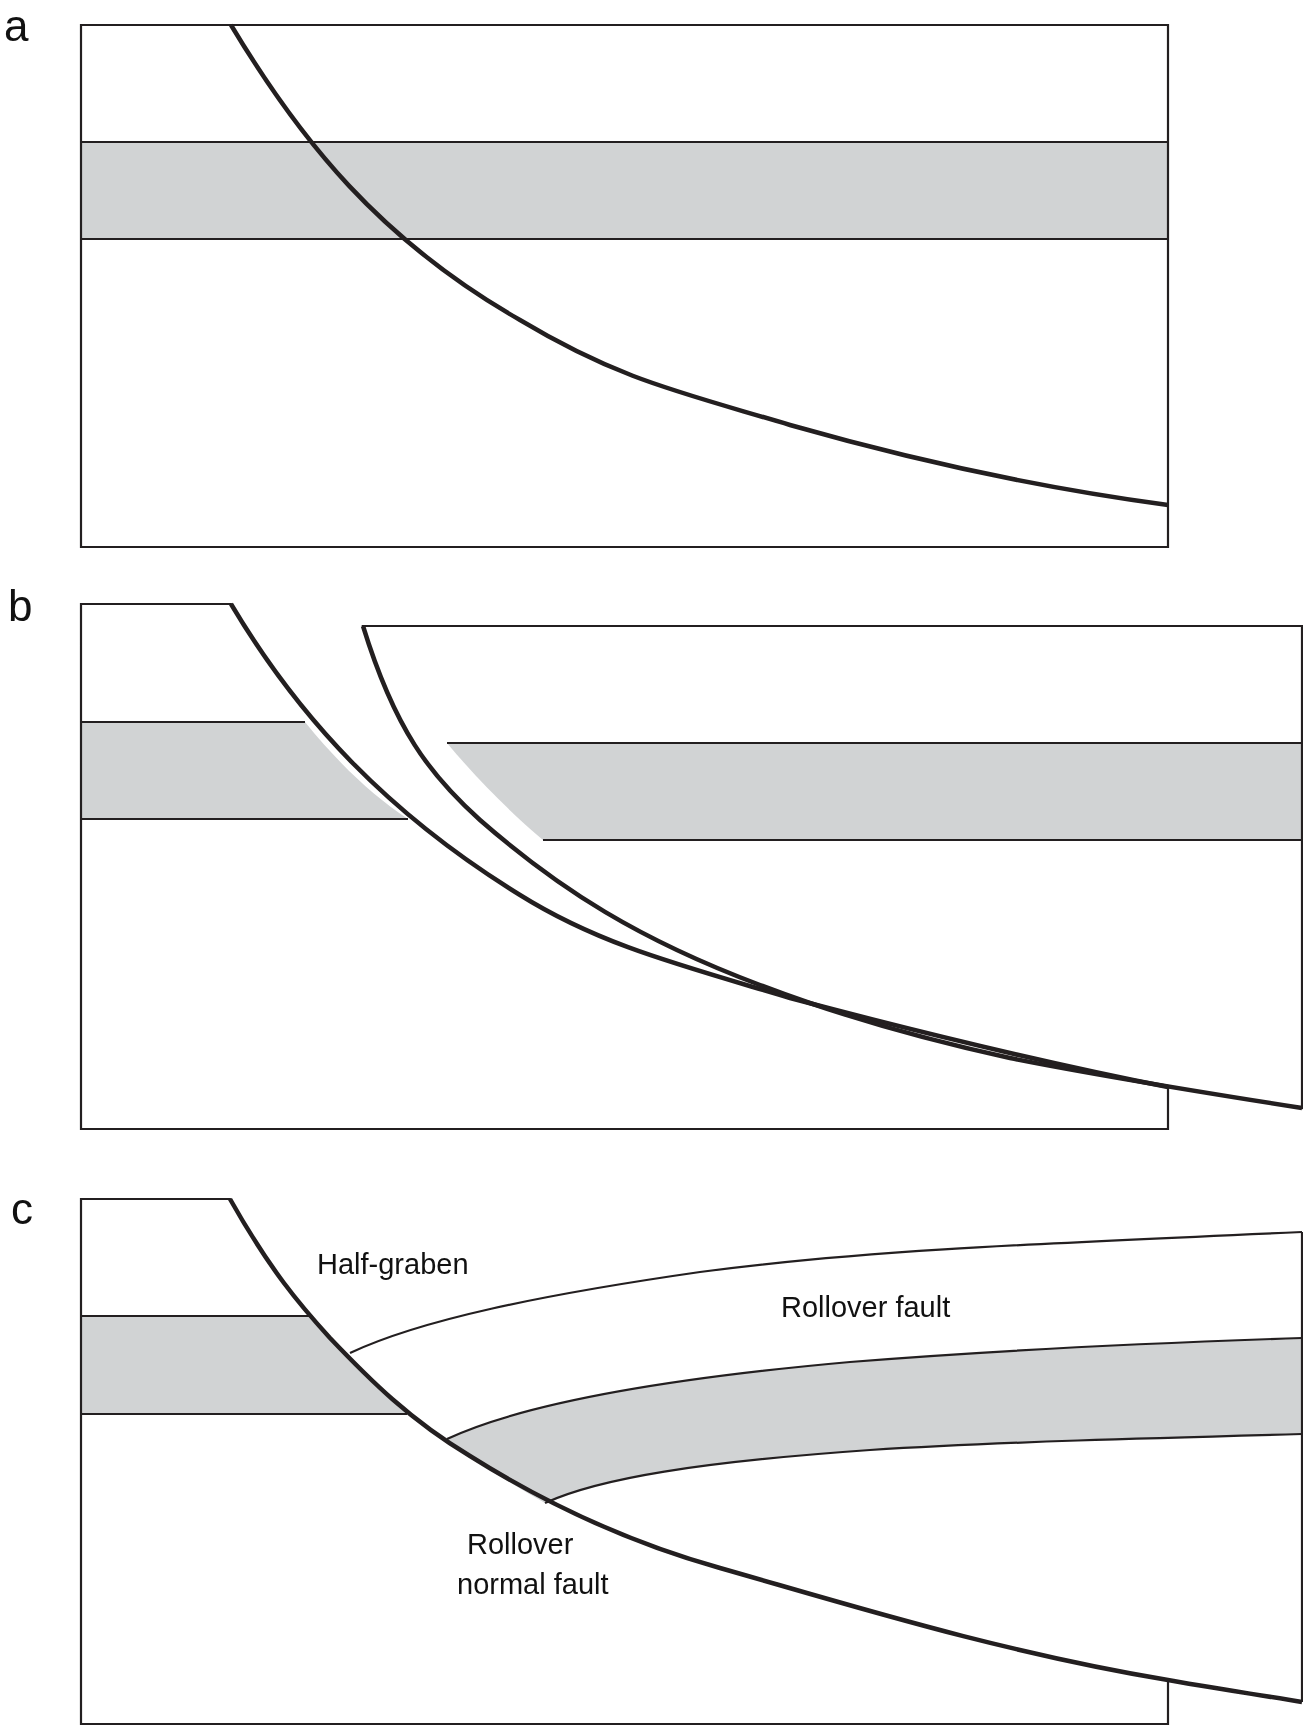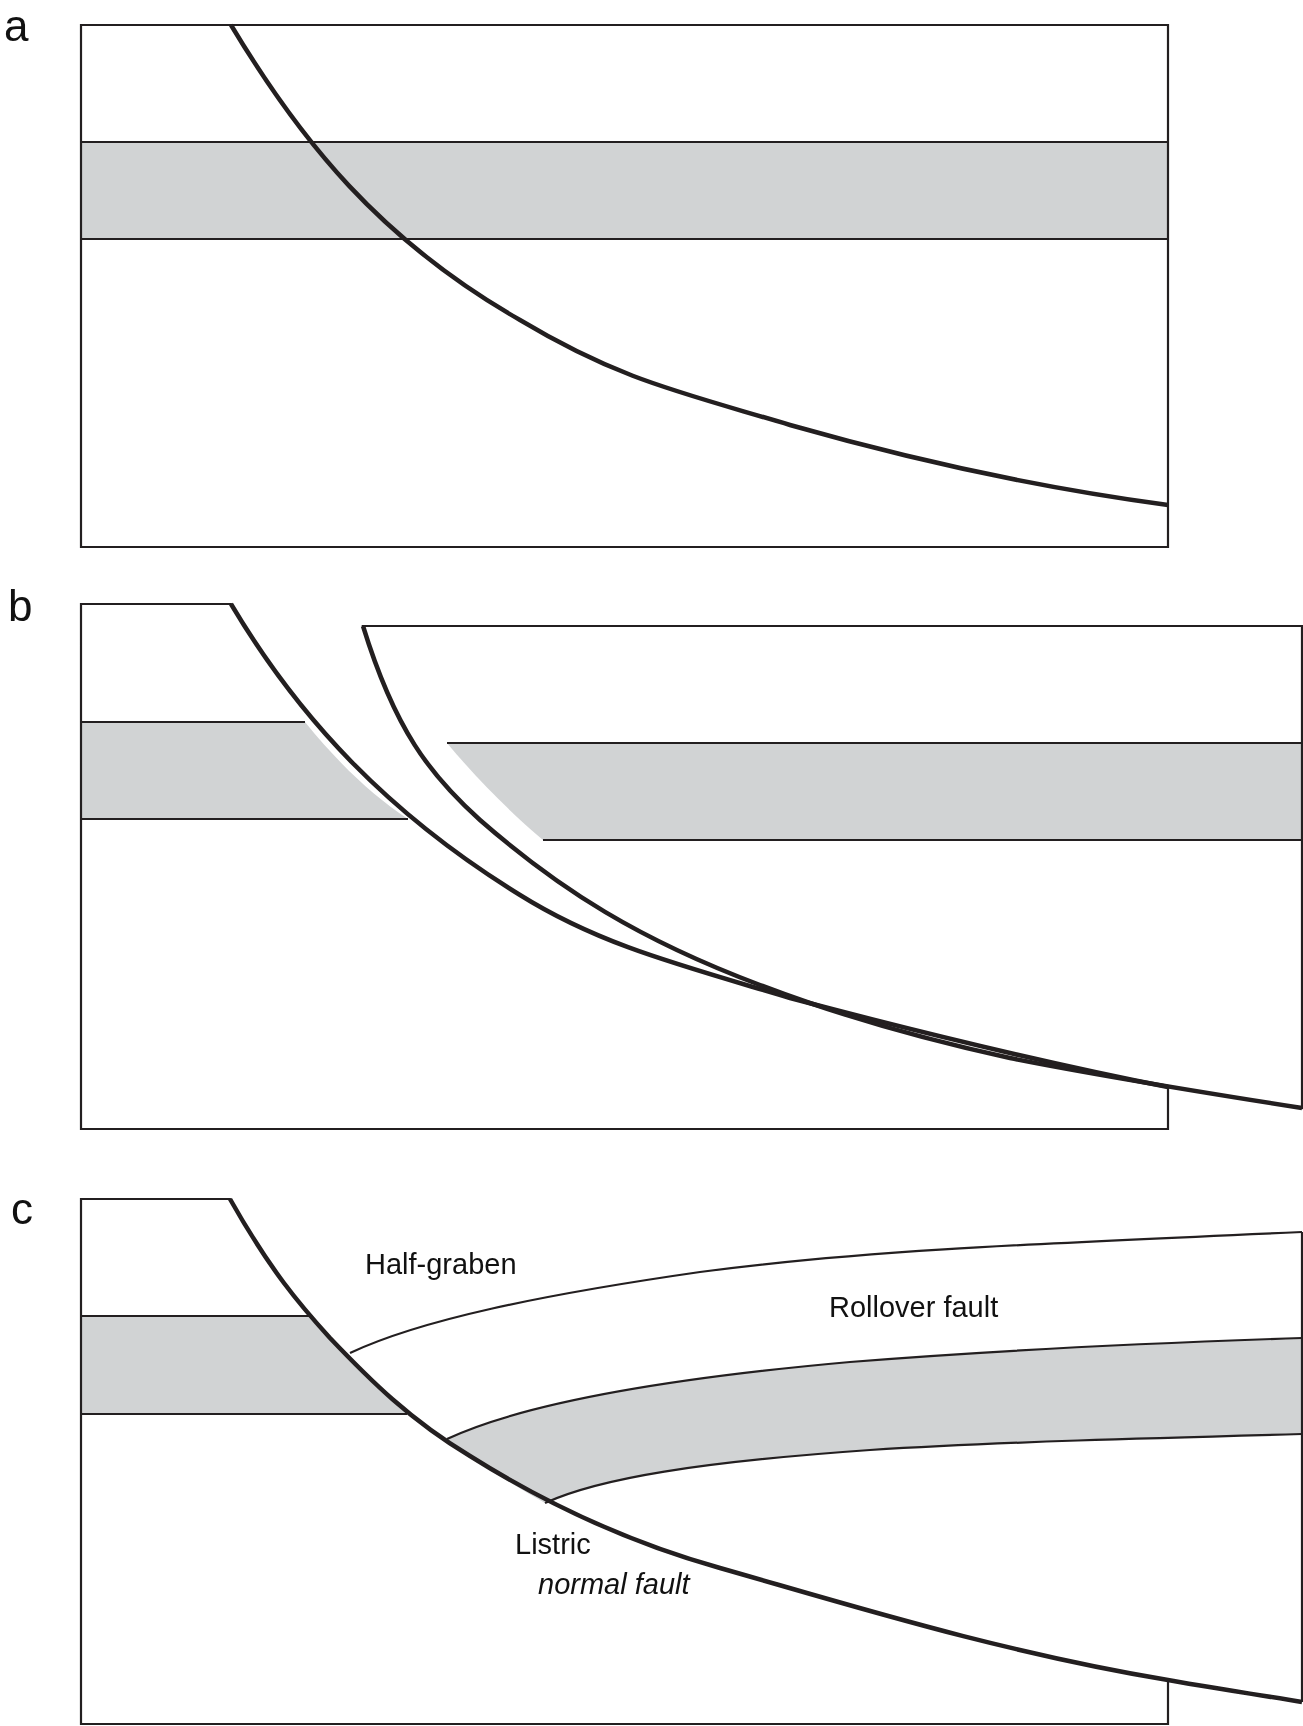--- a/index.html
+++ b/index.html
@@ -17,21 +17,20 @@
       font-size: 44px;
       line-height: 1;
       color: #111111;
     }
     .annot {
       position: absolute;
       font-size: 29px;
       line-height: 40px;
       color: #111111;
       white-space: nowrap;
-      margin-left: 48px;
     }
     .thin { fill: none; stroke: #231f20; stroke-width: 2.2; stroke-linejoin: miter; }
     .thick { fill: none; stroke: #231f20; stroke-width: 4.5; stroke-linecap: butt; }
     .band { stroke: none; }
     .white-fill { fill: #ffffff; stroke: none; }
   </style>
 </head>
 <body>
 
 <div id="canvas">
@@ -74,15 +73,15 @@
       <path class="thick" d="M230 1199 C270 1270 300 1305 330 1338 C370 1380 410 1420 470 1456 C540 1500 620 1540 720 1568 C850 1605 1000 1652 1168 1680 C1200 1686 1260 1695 1302 1702"></path>
     </g>
   </svg>
 
   <div class="panel-label" style="left: 4px; top: 4px;">a</div>
   <div class="panel-label" style="left: 8px; top: 584px;">b</div>
   <div class="panel-label" style="left: 11px; top: 1187px;">c</div>
 
   <div class="annot" style="left: 317px; top: 1244px;">Half-graben</div>
   <div class="annot" style="left: 781px; top: 1287px;">Rollover fault</div>
-  <div class="annot" style="left: 467px; top: 1524px;">Listric</div>
-  <div class="annot" style="left: 490px; top: 1564px; font-style: italic;">normal fault</div>
+  <div class="annot" style="left: 467px; top: 1524px;">Rollover</div>
+  <div class="annot" style="left: 457px; top: 1564px;">normal fault</div>
 </div>
 
 </body></html>

